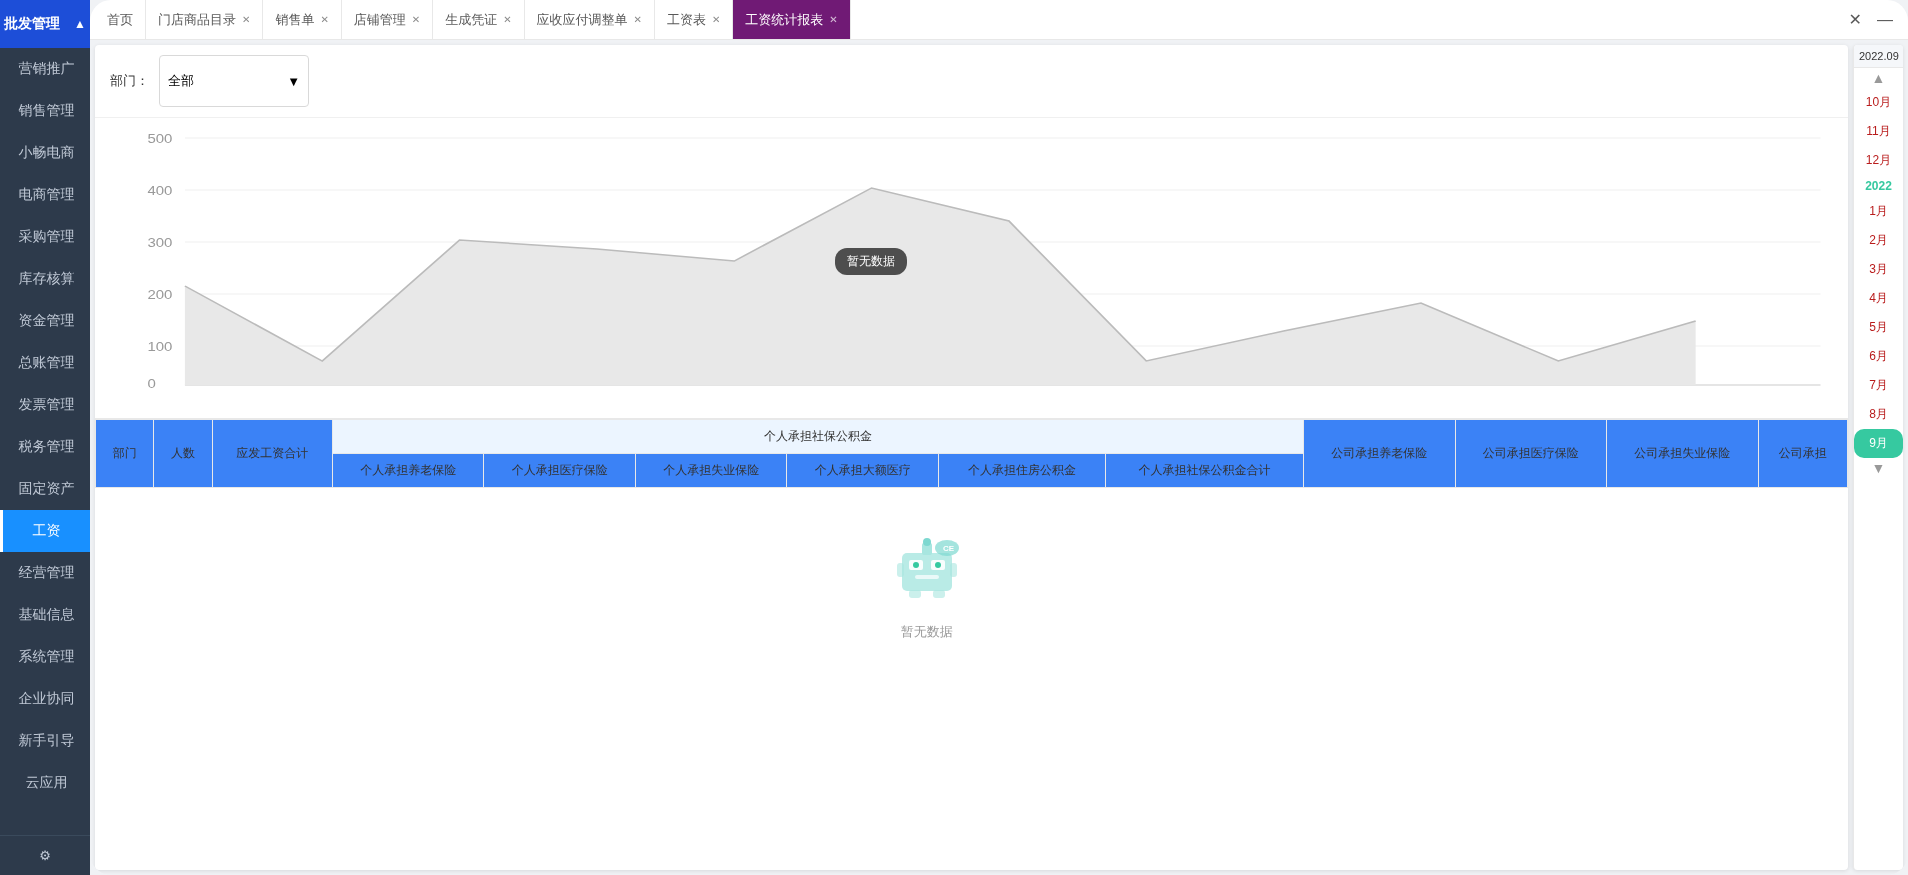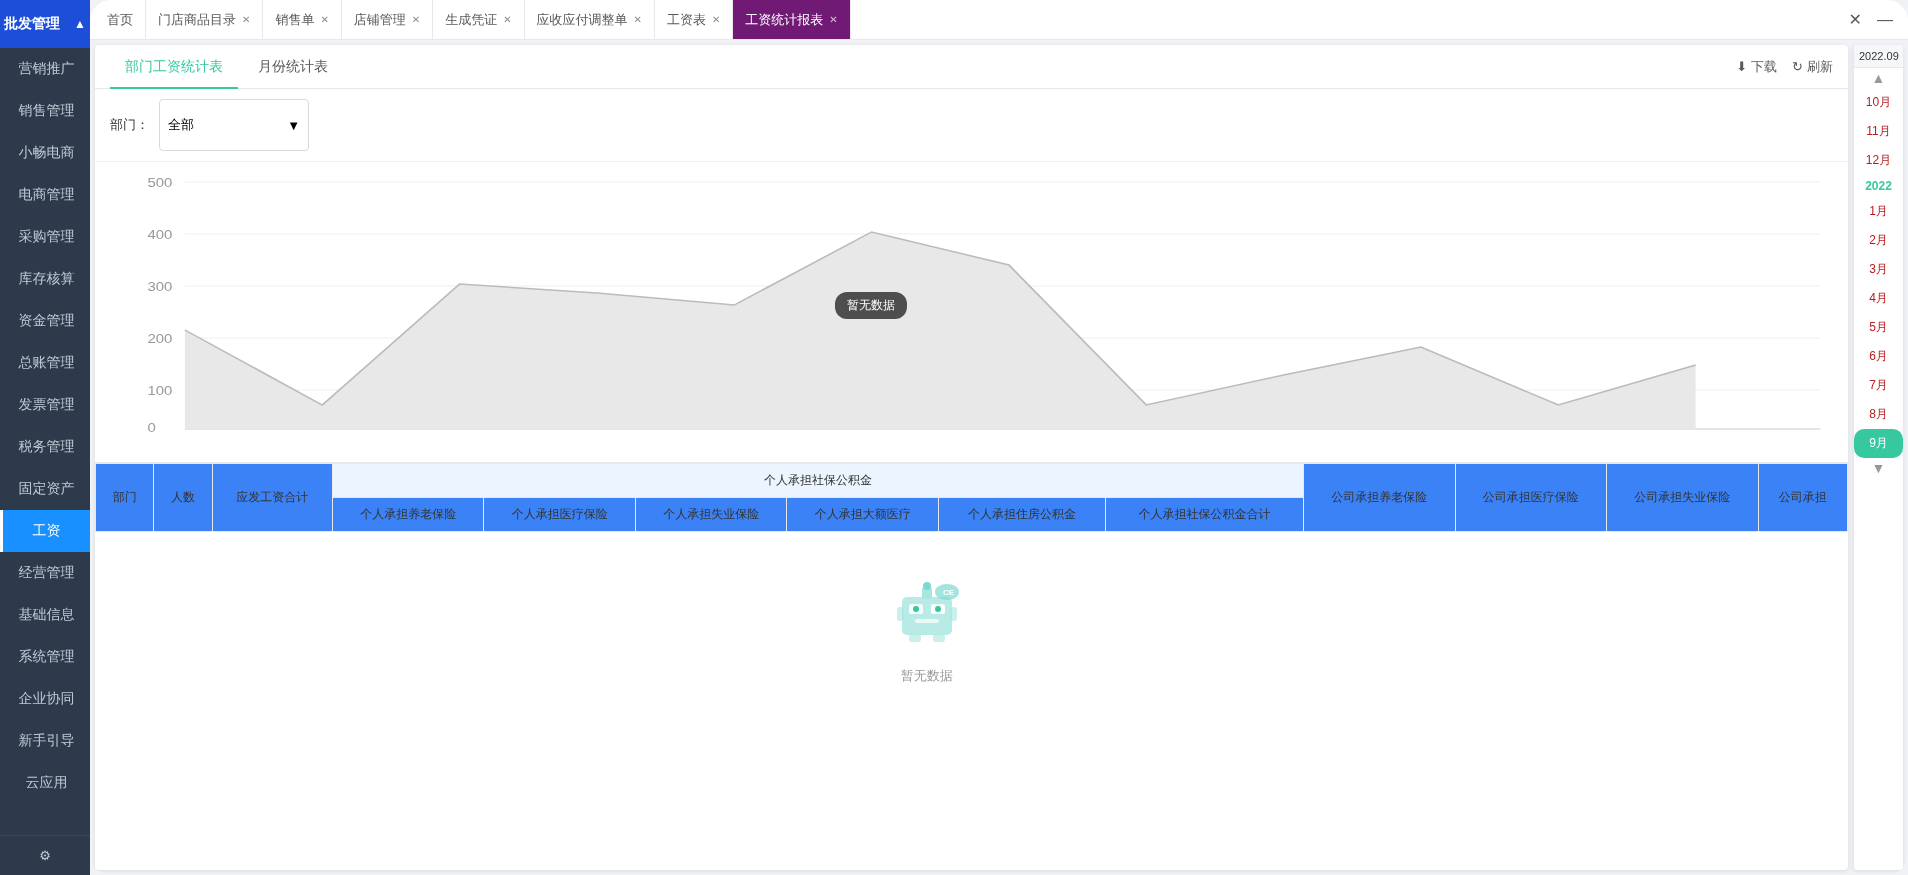--- a/index.html
+++ b/index.html
@@ -416,38 +416,20 @@
     <div class="tab-controls">
       <button class="tab-ctrl-btn">✕</button>
       <button class="tab-ctrl-btn">—</button>
     </div>
   </div>
 
   <div class="content-area">
 
     <div class="main-panel">
 
-      <div class="sub-tabs">
-        <div class="sub-tab active">
-          <span>部门工资统计表</span>
-        </div>
-        <div class="sub-tab">
-          <span>月份统计表</span>
-        </div>
-        <div class="sub-tab-actions">
-          <div class="sub-tab-action">
-            <span>⬇</span>
-            <span>下载</span>
-          </div>
-          <div class="sub-tab-action">
-            <span>↻</span>
-            <span>刷新</span>
-          </div>
-        </div>
-      </div>
 
       <div class="toolbar">
         <span class="toolbar-label">部门：</span>
         <div class="dept-select">
           <span>全部</span>
           <span>▼</span>
         </div>
       </div>
 
       <div class="chart-area">

